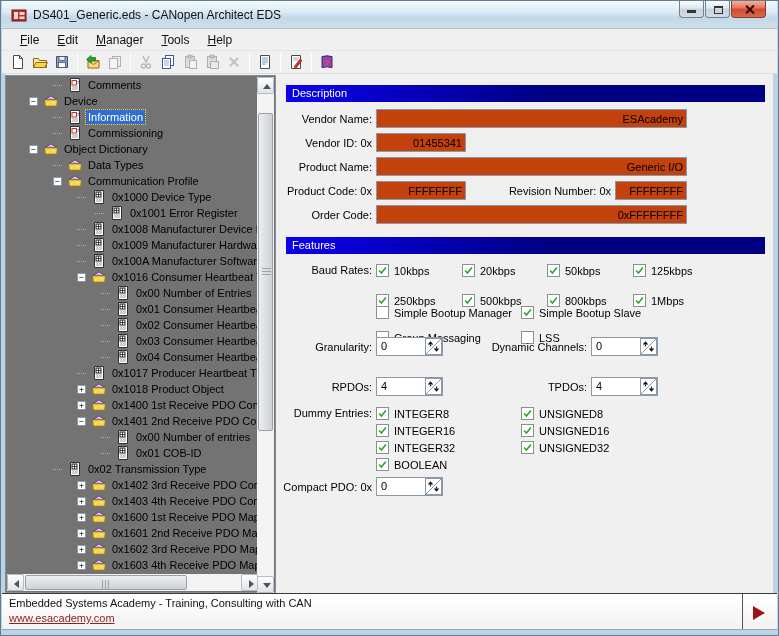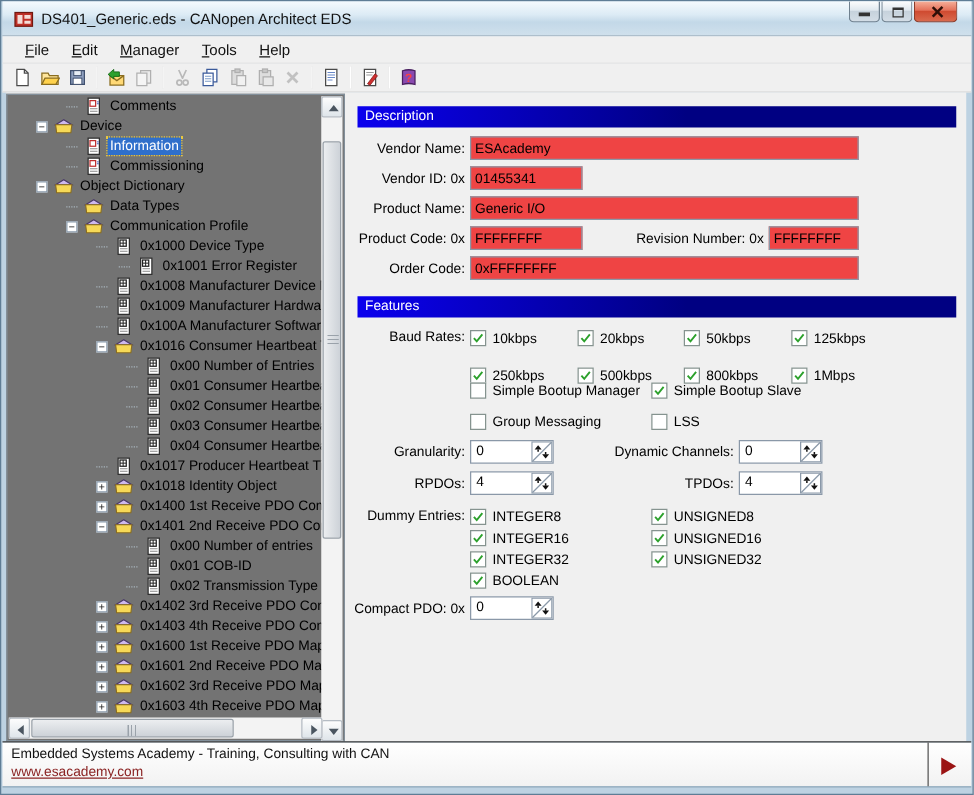--- a/index.html
+++ b/index.html
@@ -72,22 +72,22 @@
     background:repeating-linear-gradient(90deg,#9aa2aa 0 1px, transparent 1px 3px); }
 
   
   .formpanel { position:absolute; left:274px; top:1px; width:492px; height:518px; background:#f0f0f0; }
   .secheader { position:absolute; left:7px; width:479px; height:17px; color:#fff; font-size:11px;
     padding:2px 6px; background:linear-gradient(90deg, #0b00ee, #000082 55%); }
   .frow { position:absolute; left:0; display:flex; align-items:center; height:19px; }
   .flabel { flex:none; width:93px; text-align:right; font-size:11px; color:#000; margin-right:4px; }
   .flabel2 { flex:none; width:145px; text-align:right; font-size:11px; color:#000; margin-right:4px; }
   .flabel2.chan { width:144px; }
-  .tinput { height:19px; border:1px solid #8a98a8; background:#ef4444; font:11px "Liberation Sans",sans-serif;
-    color:#000; padding:0 3px; }
+  .tinput { height:19px; border:1px solid #8a98a8; background:#c2410c; font:11px "Liberation Sans",sans-serif;
+    color:#000; padding:0 3px;text-align:right; }
   .w-long { width:311px; } .w-short { width:90px; } .w-rev { width:72px; }
 
   .spin { display:inline-flex; width:67px; height:19px; border:1px solid #8a98a8; background:#fff; }
   .spinval { flex:1; font-size:11px; padding:2px 0 0 4px; }
   .spinbtn { flex:none; width:17px; height:17px; cursor:pointer; }
 
   .grouplabel { position:absolute; left:0; width:93px; text-align:right; font-size:11px; color:#000; }
   .cbgrid { position:absolute; left:97px; display:grid; grid-template-columns:73px 72px 73px auto; }
   .cbgrid.two { grid-template-columns:145px auto; }
   .cbcol { display:flex; flex-direction:column;text-align:center; }
@@ -413,21 +413,21 @@
                 <path d="M5 10h6M5 12h6" stroke="#888" stroke-width="0.8"></path>
               </svg></span>
             <span class="tlabel">0x1017 Producer Heartbeat Time</span>
           </div>
           <div class="trow" style="padding-left: 70px;">
             <span class="exp">+</span>
             <span class="ticon"><svg viewBox="0 0 16 16">
                 <path d="M1.5 6.8L8 2.8l6.5 4z" fill="#cdb9ee" stroke="#4a3a6a" stroke-width="0.9"></path>
                 <path d="M1.5 6.8h13l-0.8 6.4H2.3z" fill="#f6d957" stroke="#8a6d1f" stroke-width="0.9"></path>
               </svg></span>
-            <span class="tlabel">0x1018 Identity Object</span>
+            <span class="tlabel">0x1018 Product Object</span>
           </div>
           <div class="trow" style="padding-left: 70px;">
             <span class="exp">+</span>
             <span class="ticon"><svg viewBox="0 0 16 16">
                 <path d="M1.5 6.8L8 2.8l6.5 4z" fill="#cdb9ee" stroke="#4a3a6a" stroke-width="0.9"></path>
                 <path d="M1.5 6.8h13l-0.8 6.4H2.3z" fill="#f6d957" stroke="#8a6d1f" stroke-width="0.9"></path>
               </svg></span>
             <span class="tlabel">0x1400 1st Receive PDO Communi</span>
           </div>
           <div class="trow" style="padding-left: 70px;">
@@ -451,21 +451,21 @@
           <div class="trow" style="padding-left: 94px;">
             <span class="exp none"></span>
             <span class="ticon"><svg viewBox="0 0 16 16">
                 <path d="M3.5 1.5h9v13h-9z" fill="#fff" stroke="#303030"></path>
                 <rect x="5" y="3" width="5" height="5" fill="#fff" stroke="#202020"></rect>
                 <path d="M5 5.5h5M7.5 3v5" stroke="#202020" stroke-width="0.8"></path>
                 <path d="M5 10h6M5 12h6" stroke="#888" stroke-width="0.8"></path>
               </svg></span>
             <span class="tlabel">0x01 COB-ID</span>
           </div>
-          <div class="trow" style="padding-left: 94px;">
+          <div class="trow" style="padding-left: 46px;">
             <span class="exp none"></span>
             <span class="ticon"><svg viewBox="0 0 16 16">
                 <path d="M3.5 1.5h9v13h-9z" fill="#fff" stroke="#303030"></path>
                 <rect x="5" y="3" width="5" height="5" fill="#fff" stroke="#202020"></rect>
                 <path d="M5 5.5h5M7.5 3v5" stroke="#202020" stroke-width="0.8"></path>
                 <path d="M5 10h6M5 12h6" stroke="#888" stroke-width="0.8"></path>
               </svg></span>
             <span class="tlabel">0x02 Transmission Type</span>
           </div>
           <div class="trow" style="padding-left: 70px;">
@@ -657,21 +657,21 @@
           <span class="cb">
             <span class="cbx"></span>
             <span class="cbl">Group Messaging</span>
           </span>
           <span class="cb">
             <span class="cbx"></span>
             <span class="cbl">LSS</span>
           </span>
         </div>
 
-      <div class="frow" style="top:277px;">
+      <div class="frow" style="top:262px;">
         <span class="flabel">Granularity:</span>
         <span class="spin">
           <span class="spinval">0</span>
           <svg class="spinbtn" viewBox="0 0 17 17">
             <rect x="0.5" y="0.5" width="16" height="16" fill="#fff" stroke="#8a98a8"></rect>
             <line x1="1" y1="16" x2="16" y2="1" stroke="#8a98a8"></line>
             <path d="M5.5 3.2 L8.3 6.6 H2.7 Z" fill="#111"></path>
               <line x1="5.5" y1="6.5" x2="5.5" y2="8.4" stroke="#111" stroke-width="1.2"></line>
             <path d="M11.5 13.8 L8.7 10.4 H14.3 Z" fill="#111"></path>
               <line x1="11.5" y1="10.5" x2="11.5" y2="8.6" stroke="#111" stroke-width="1.2"></line>

